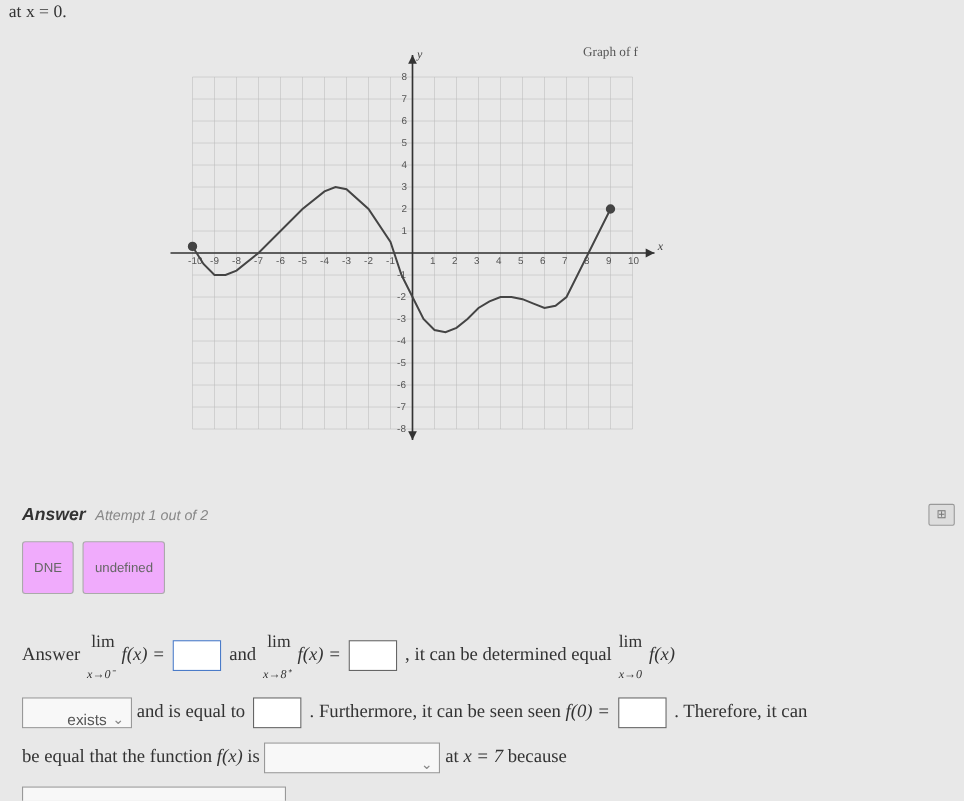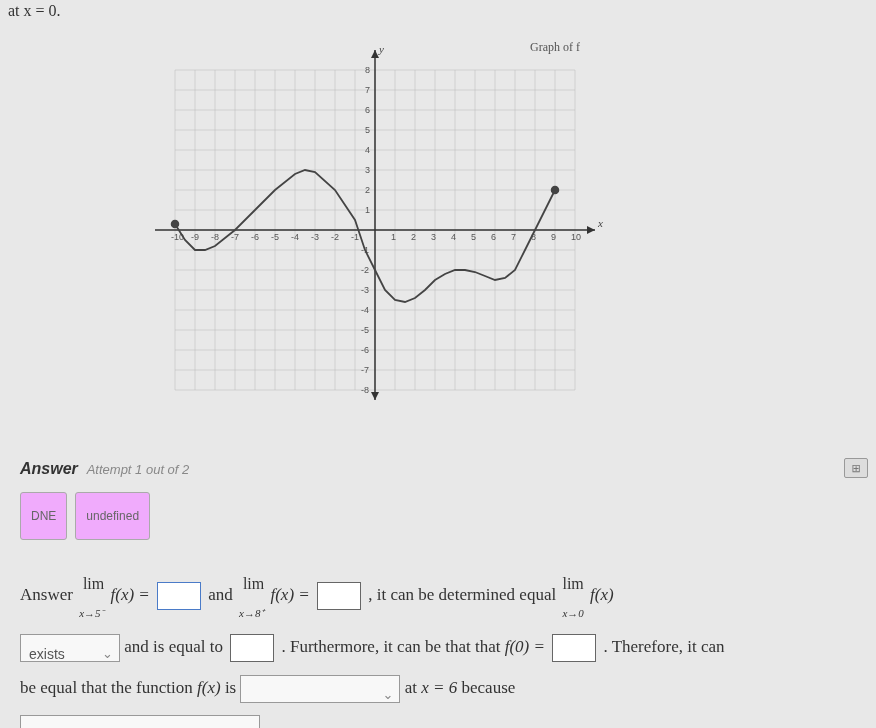--- a/index.html
+++ b/index.html
@@ -84,20 +84,21 @@
       min-width: 100px;
       height: 28px;
       border: 1px solid #999;
       background: #f8f8f8;
       vertical-align: middle;
       padding: 3px 22px 3px 8px;
       font-size: 14px;
       position: relative;
       font-family: Arial, sans-serif;
       color: #555;
+      text-align: right;
     }
     .dropdown::after {
       content: "⌄";
       position: absolute;
       right: 6px;
       top: 3px;
       color: #888;
       font-size: 13px;
     }
     .dropdown.wide { min-width: 160px; }
@@ -236,49 +237,49 @@
 
   <div class="pill-row">
     <span class="pill">DNE</span>
     <span class="pill">undefined</span>
   </div>
 
   <div class="sentence">
     <span>Answer </span>
     <span class="lim">
       <span class="lim-top">lim</span>
-      <span class="lim-bot math">x→5⁻</span>
+      <span class="lim-bot math">x→0⁻</span>
     </span>
     <span class="math"> f(x) = </span>
     <span class="blank blue"></span>
     <span> and </span>
     <span class="lim">
       <span class="lim-top">lim</span>
       <span class="lim-bot math">x→8⁺</span>
     </span>
     <span class="math"> f(x) = </span>
     <span class="blank"></span>
     <span> , it can be determined equal </span>
     <span class="lim">
       <span class="lim-top">lim</span>
       <span class="lim-bot math">x→0</span>
     </span>
     <span class="math"> f(x)</span>
     <br>
     <span class="dropdown">exists</span>
     <span> and is equal to </span>
     <span class="blank"></span>
-    <span> . Furthermore, it can be that that </span>
+    <span> . Furthermore, it can be seen seen </span>
     <span class="math">f(0) = </span>
     <span class="blank"></span>
     <span> . Therefore, it can</span>
     <br>
     <span>be equal that the function </span>
     <span class="math">f(x)</span>
     <span> is </span>
     <span class="dropdown wide"></span>
     <span> at </span>
-    <span class="math">x = 6</span>
+    <span class="math">x = 7</span>
     <span> because</span>
     <br>
     <span class="dropdown xwide"></span>
   </div>
 </div>
 
 </body></html>

